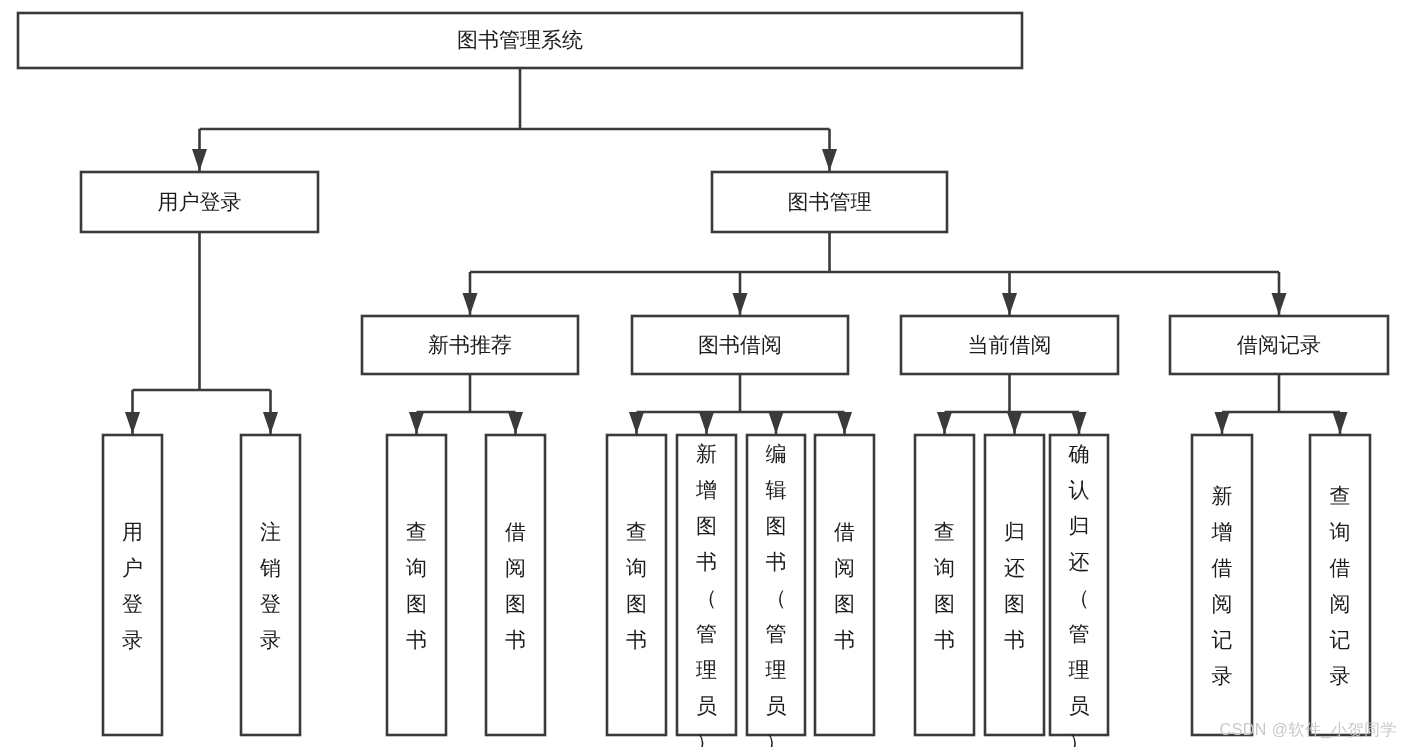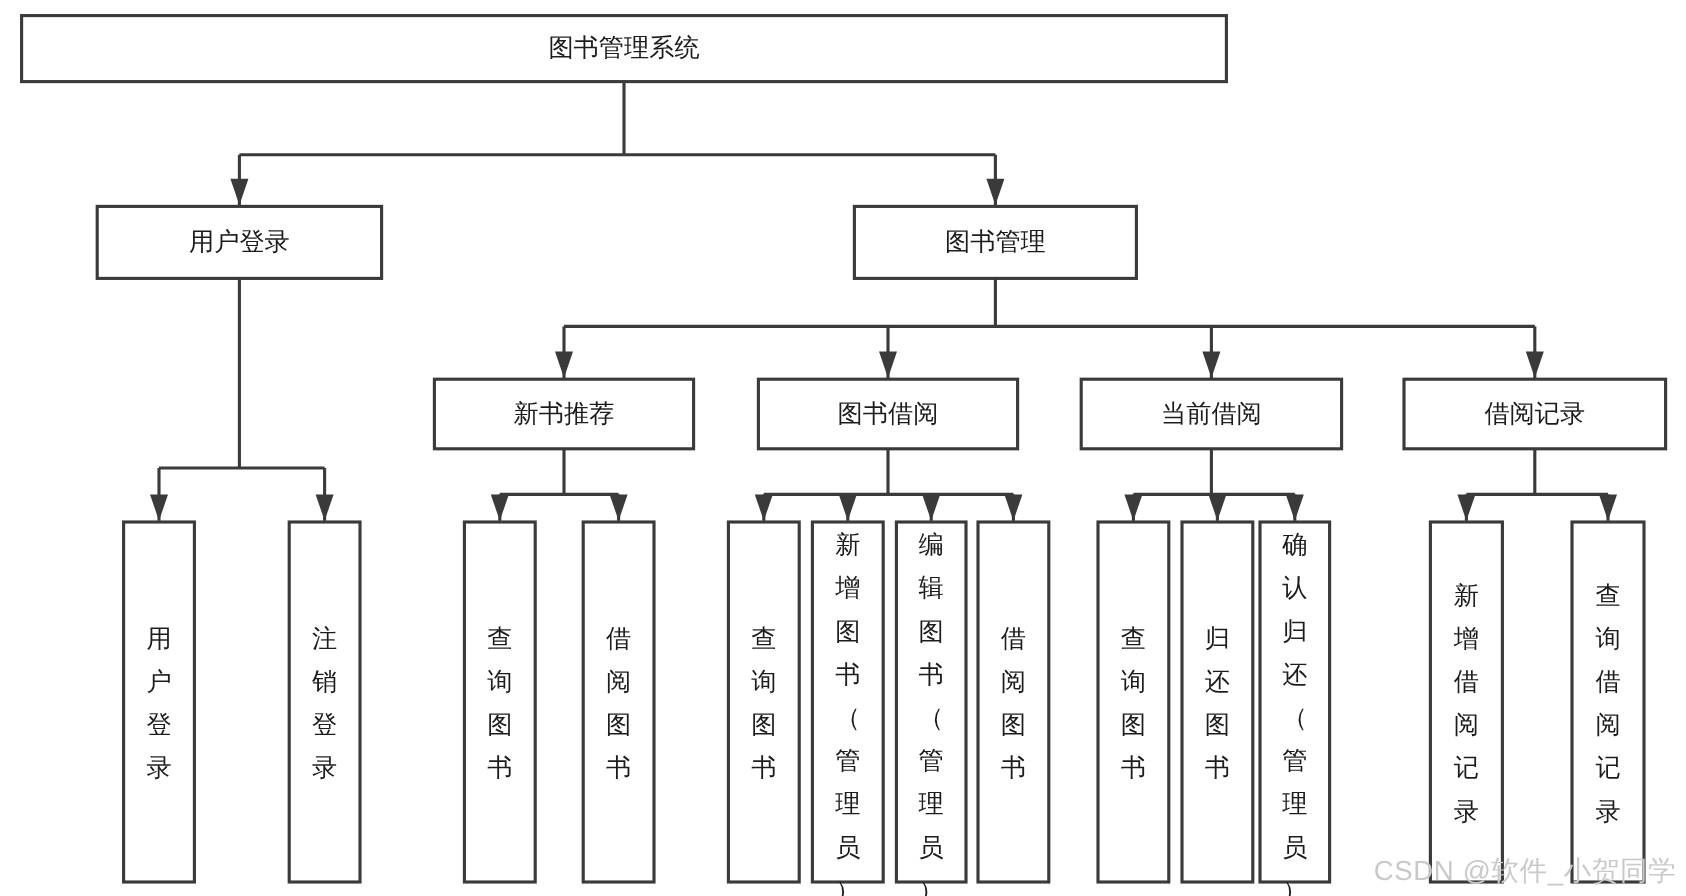--- a/index.html
+++ b/index.html
@@ -53,21 +53,21 @@
     font-family: "Liberation Sans", "DejaVu Sans", sans-serif;
     font-size: 21px;
     fill: #1c1c1c;
     text-anchor: middle;
   }
   .watermark-text {
     position: absolute;
     right: 8px;
     bottom: 6px;
     font-family: "Liberation Sans", "DejaVu Sans", sans-serif;
-    font-size: 23px;
+    font-size: 16px;
     color: #c9c9c9;
     white-space: nowrap;
     letter-spacing: 0.5px;
     pointer-events: none;
   }
 </style>
 </head>
 <body>
 
 <div id="diagram-root">

